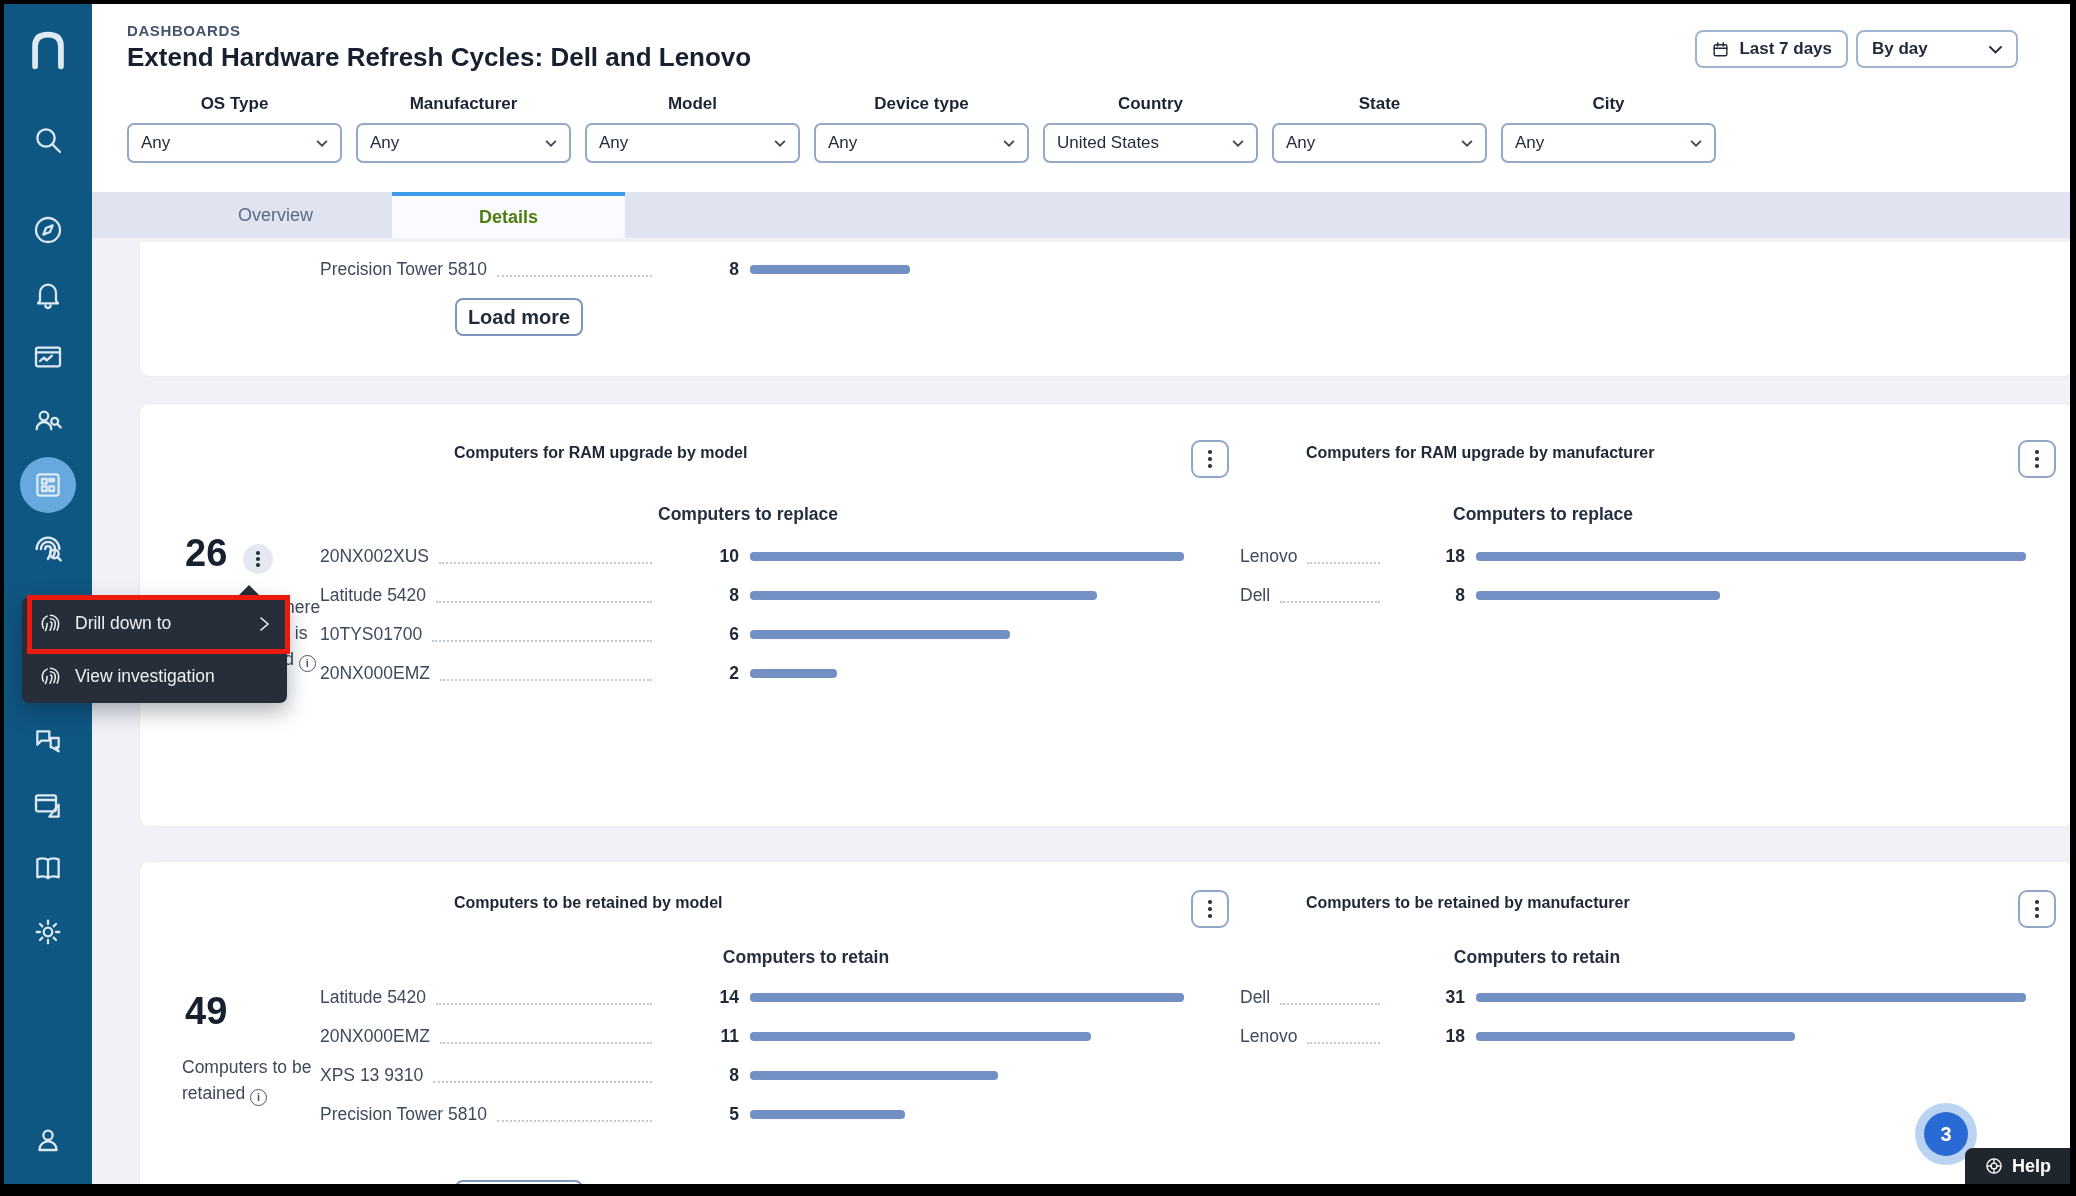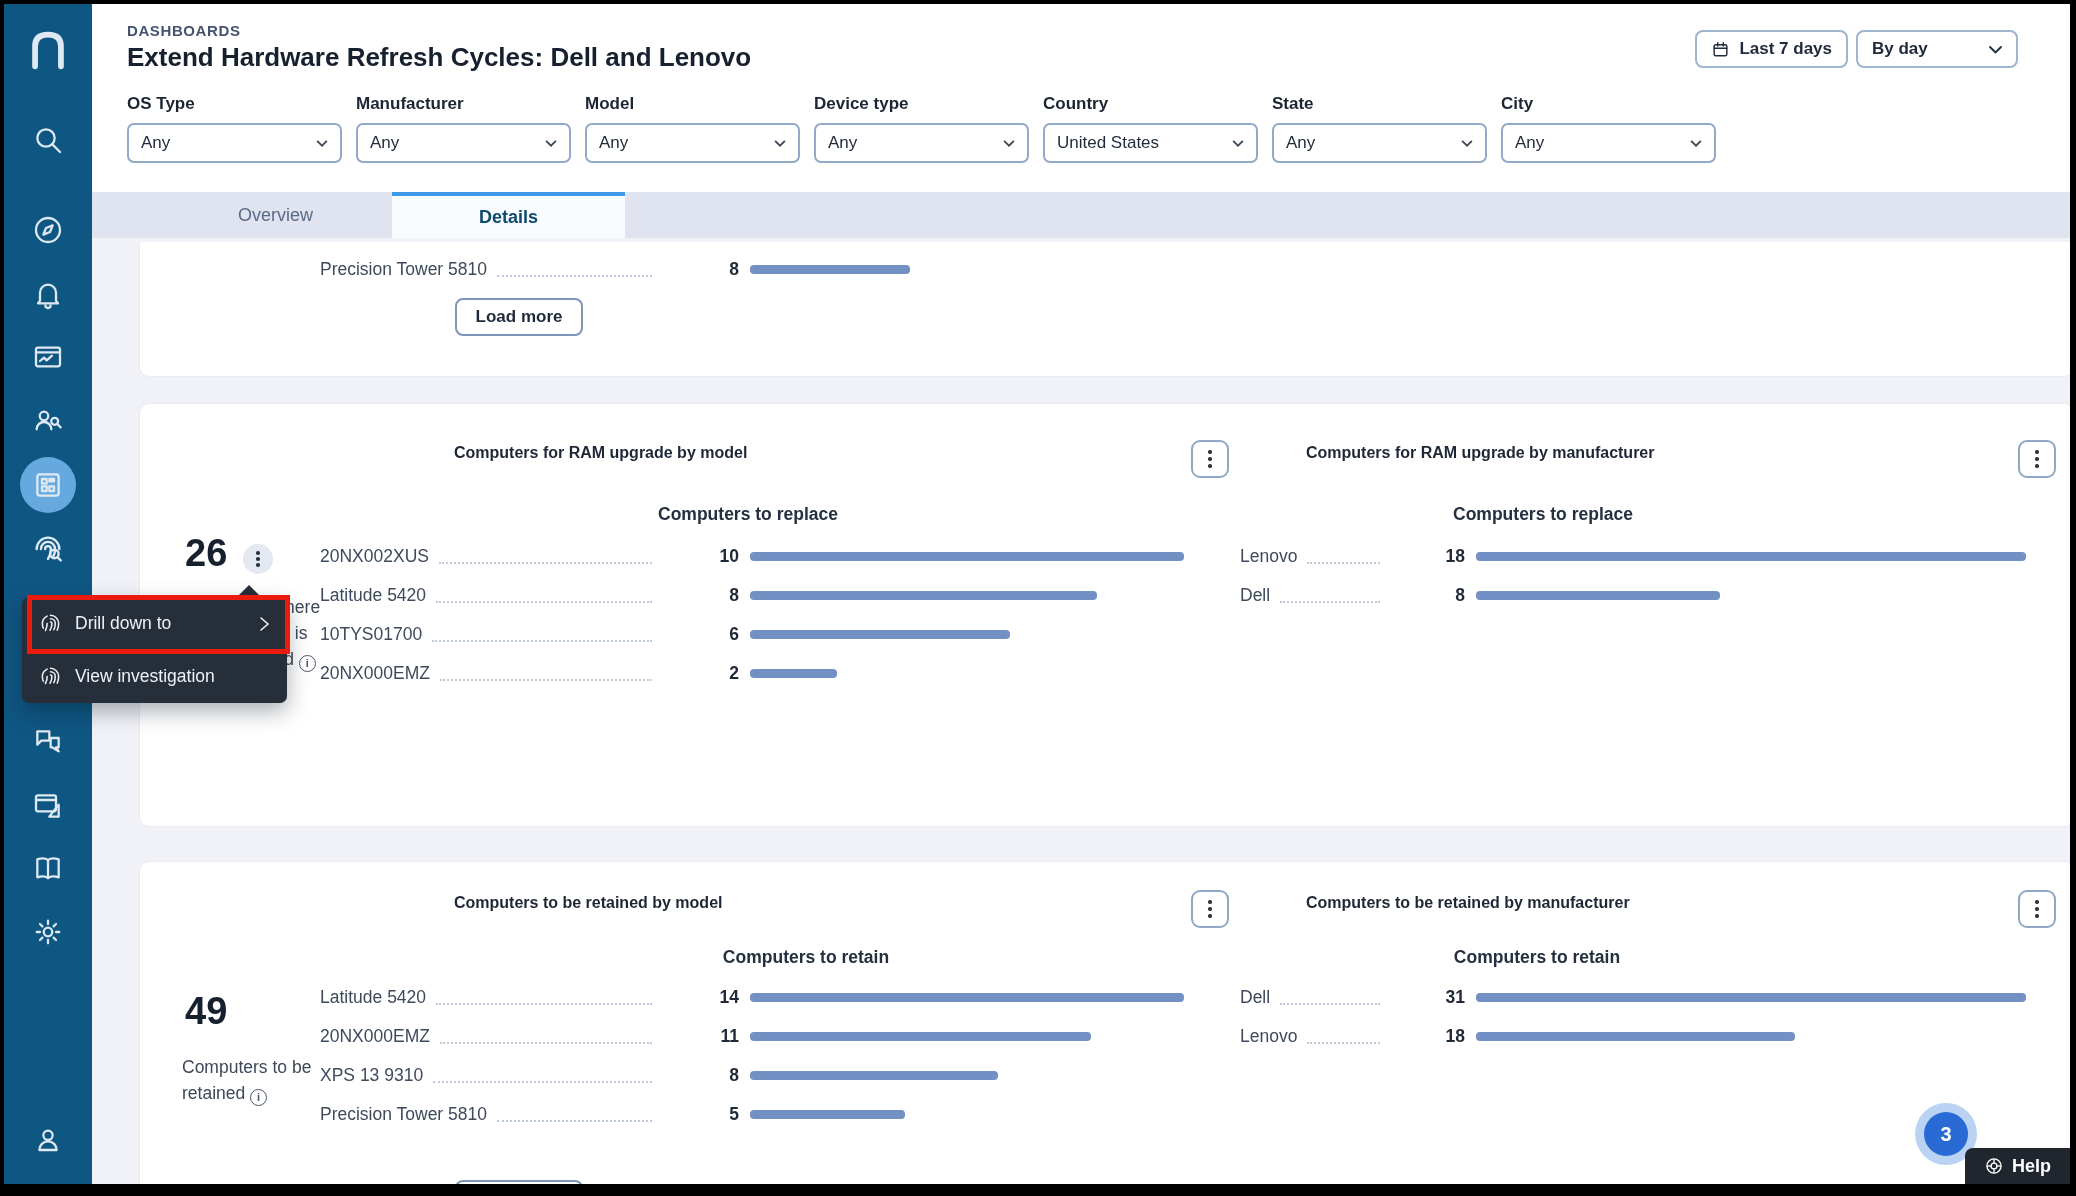--- a/index.html
+++ b/index.html
@@ -8,39 +8,39 @@
          border:solid #000;border-width:4px 6px 12px 4px;overflow:hidden;}
 
   
   .sidebar{position:absolute;left:0;top:0;width:88px;height:100%;background:#0F5783;z-index:5;}
   .sicon{position:absolute;left:50%;transform:translateX(-50%);display:flex;align-items:center;justify-content:center;cursor:pointer;}
   .sicon svg{stroke:#DFE9F4;fill:none;stroke-width:1.7;stroke-linecap:round;stroke-linejoin:round;}
   .active-circle{width:56px;height:56px;border-radius:50%;background:#66A9DE;}
 
   
   .main{position:absolute;left:88px;top:0;right:0;bottom:0;}
-  .hdr{position:absolute;left:0;top:0;right:0;height:188px;background:#FFFFFF;}
+  .hdr{position:absolute;left:0;top:0;right:0;height:188px;background:#FFFFFF;text-align:center;}
   .crumb{position:absolute;left:35px;top:18px;font-size:15px;font-weight:700;letter-spacing:.6px;color:#44536E;}
   .ptitle{position:absolute;left:35px;top:38px;font-size:26px;font-weight:700;color:#17202E;}
   .tr-btn{position:absolute;top:26px;height:38px;background:#fff;border:2px solid #9FB4CE;border-radius:8px;
           display:flex;align-items:center;gap:9px;padding:0 14px;font-size:17px;font-weight:600;color:#1F2A3A;cursor:pointer;}
   .btn-range{right:222px;}
   .btn-byday{right:52px;width:162px;justify-content:space-between;}
   .tr-btn svg{stroke:#1F2A3A;fill:none;stroke-width:1.8;stroke-linecap:round;}
 
   .filters{position:absolute;left:35px;top:90px;display:flex;gap:14px;}
   .fblock{width:215px;}
   .flabel{font-size:17px;font-weight:700;color:#1B2534;margin-bottom:9px;}
   .fselect{height:40px;border:2px solid #93A9C7;border-radius:7px;background:#fff;display:flex;align-items:center;
            justify-content:space-between;padding:8px 12px;font-size:17px;color:#1F2A3A;cursor:pointer;}
   .fselect svg{stroke:#3C4758;fill:none;stroke-width:2;}
 
   .tabbar{position:absolute;left:0;top:188px;right:0;height:46px;background:#E0E3F0;display:flex;padding-left:67px;}
   .tab{width:233px;display:flex;align-items:center;justify-content:center;font-size:18px;color:#5B6B85;cursor:pointer;}
-  .tab.active{background:#FAFBFE;border-top:4px solid #3F9BE9;font-weight:700;color:#0c4a6e;}
+  .tab.active{background:#FAFBFE;border-top:4px solid #3F9BE9;font-weight:700;color:#4d7c0f;}
 
   .content{position:absolute;left:0;top:234px;right:0;bottom:0;overflow:hidden;margin-left:12px;}
   .card{position:absolute;left:35px;width:1935px;background:#fff;border-radius:10px;border:1px solid #E9EBF3;}
   .card1{top:4px;height:135px;border-radius:0 0 10px 10px;border-top:none;}
   .card2{top:165px;height:424px;}
   .card3{top:623px;height:340px;border-radius:10px 10px 0 0;}
 
   .chart-title{position:absolute;font-size:16px;font-weight:700;color:#1E2736;}
   .chart-header{position:absolute;font-size:17.5px;font-weight:700;color:#242F3F;text-align:center;}
   .kebab-btn{position:absolute;width:38px;height:38px;background:#fff;border:2px solid #91A7C6;border-radius:9px;
@@ -64,21 +64,21 @@
   .kpi-num{position:absolute;font-size:38px;font-weight:700;color:#17202E;}
   .kpi-label{position:absolute;font-size:17.5px;color:#3E4859;line-height:26px;width:172px;}
   .info{display:inline-flex;width:17px;height:17px;border:1.5px solid #4A5568;border-radius:50%;
         align-items:center;justify-content:center;font-size:11px;font-weight:700;color:#4A5568;vertical-align:-2px;}
   .info::after{content:"i";}
   .kpi-kebab{position:absolute;width:30px;height:30px;border-radius:50%;background:#E4E8F0;
              display:flex;align-items:center;justify-content:center;cursor:pointer;}
   .kpi-kebab .dots{gap:2.5px;}
 
   .loadmore{position:absolute;height:38px;width:128px;background:#fff;border:2px solid #7E96BA;border-radius:8px;
-            font-size:17px;font-weight:700;color:#1F2A3A;display:flex;align-items:center;justify-content:center;cursor:pointer;}
+            font-size:20px;font-weight:700;color:#1F2A3A;display:flex;align-items:center;justify-content:center;cursor:pointer;}
 
   
   .caret{position:absolute;left:232px;top:581px;width:0;height:0;z-index:20;
          border-left:13px solid transparent;border-right:13px solid transparent;border-bottom:13px solid #262E39;}
   .cmenu{position:absolute;left:18px;top:593px;width:265px;height:106px;background:#262E39;border-radius:7px;
          box-shadow:0 8px 22px rgba(10,20,35,.35);z-index:21;display:flex;flex-direction:column;}
   .citem{flex:1;display:flex;align-items:center;gap:13px;padding:0 17px;color:#EEF1F5;font-size:17.5px;cursor:pointer;}
   .citem svg{stroke:#EEF1F5;fill:none;stroke-width:1.6;stroke-linecap:round;flex:none;}
   .citem .chev{margin-left:auto;}
   .redbox{position:absolute;left:23px;top:591px;width:263px;height:59px;border:5px solid #EA1A0C;z-index:25;pointer-events:none;}

